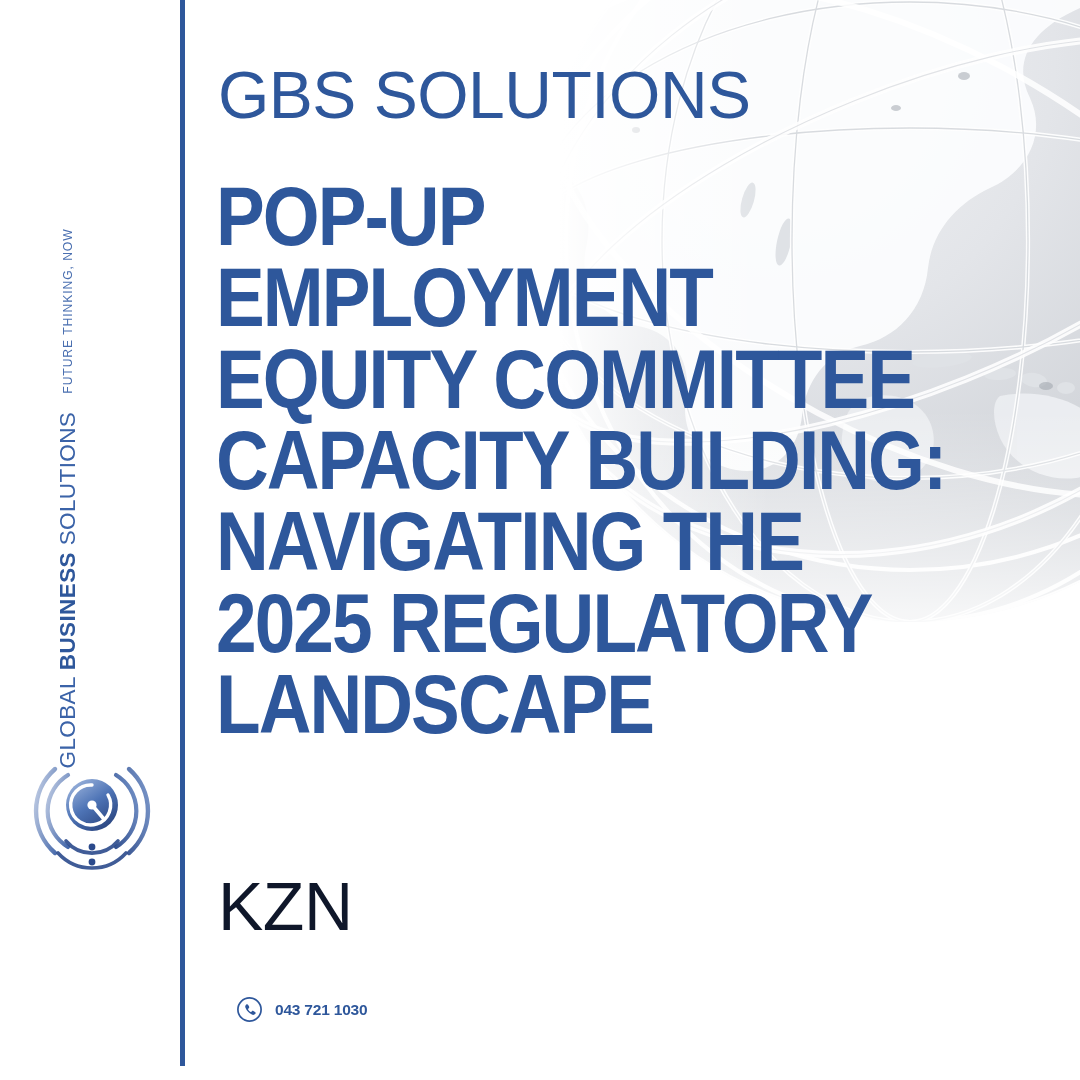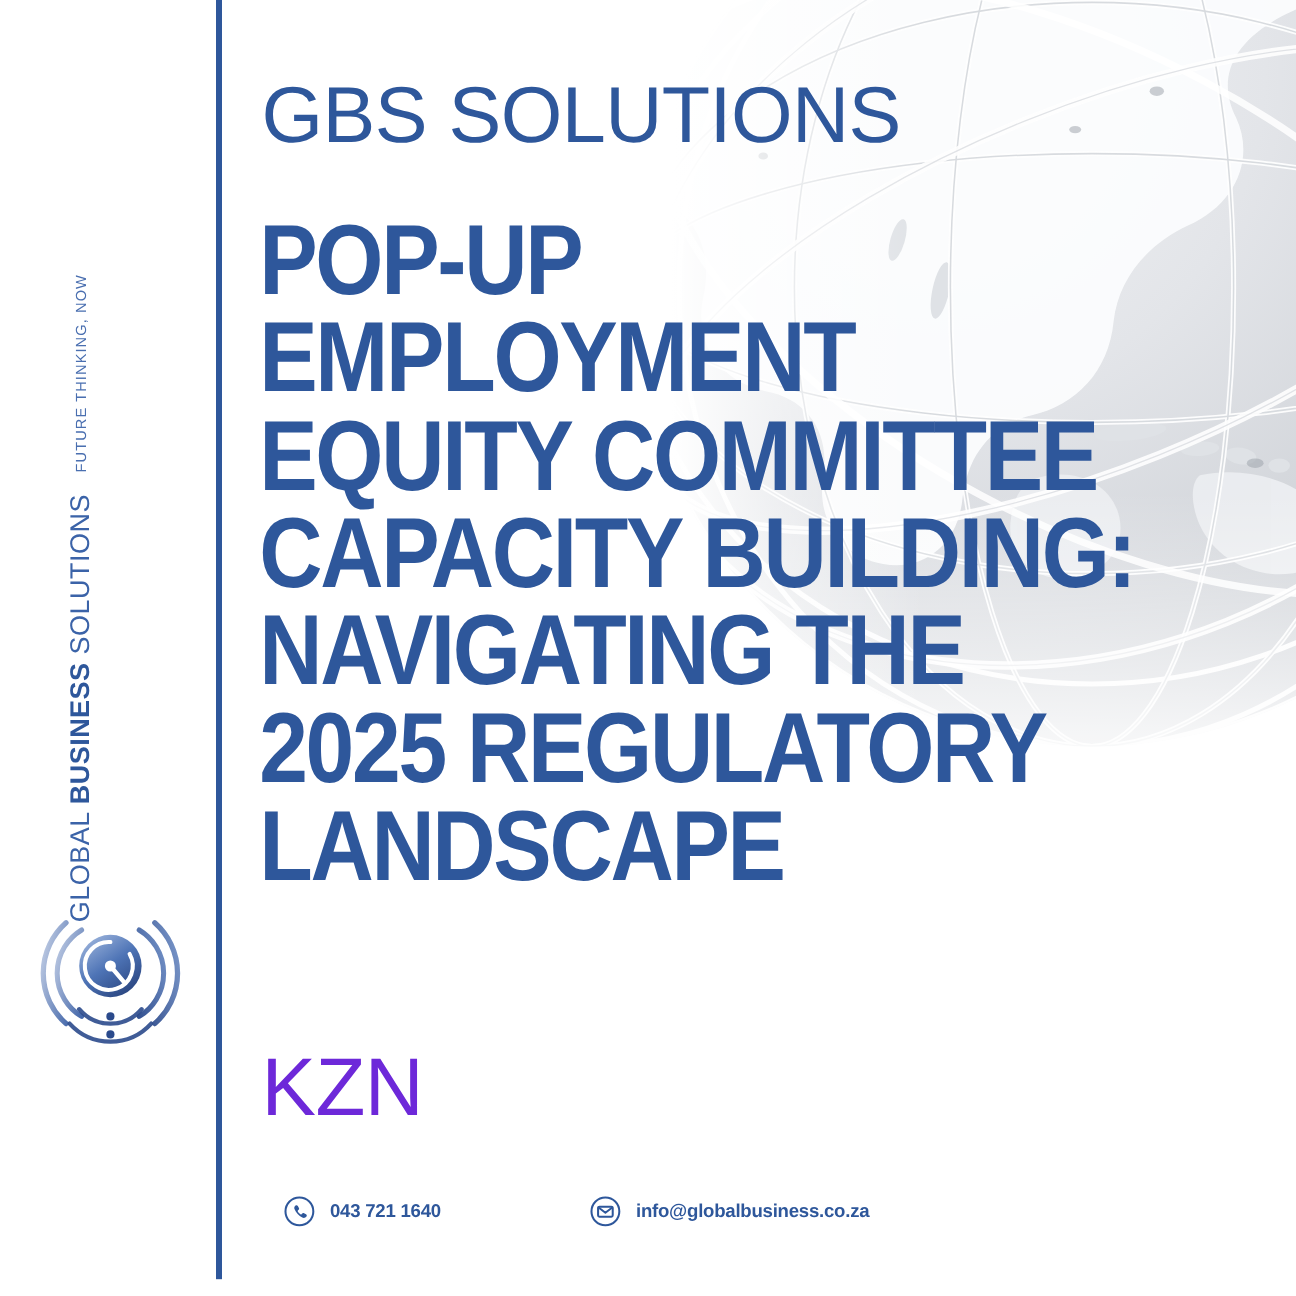--- a/index.html
+++ b/index.html
@@ -107,21 +107,21 @@
     transform-origin:left center;
     white-space:nowrap;
   }
 
   .subline{
     position:absolute;
     left:2px; top:872px;
     font-size:68px;
     line-height:1;
     font-weight:400;
-    color:#6d28d9;
+    color:#0f172a;
     letter-spacing:-0.5px;
   }
 
   
   .footer{
     position:absolute;
     left:236px; top:996px;
     display:flex;
     align-items:center;
     gap:0px;
@@ -317,26 +317,16 @@
   <div class="contact phone">
     <span class="ic">
       <svg viewBox="0 0 27 27" xmlns="http://www.w3.org/2000/svg">
         <circle cx="13.5" cy="13.5" r="11.6" fill="none" stroke="#2E579B" stroke-width="1.7"></circle>
         <path d="M10.3,8.6 c0.7,-0.5 1.5,-0.3 1.9,0.4 l0.9,1.6 c0.3,0.6 0.2,1.2 -0.3,1.6 l-0.6,0.5
                  c-0.2,0.2 -0.2,0.4 -0.1,0.7 c0.5,1.1 1.4,2 2.5,2.6 c0.3,0.1 0.5,0.1 0.7,-0.1
                  l0.5,-0.6 c0.4,-0.5 1.1,-0.6 1.6,-0.3 l1.6,0.9 c0.7,0.4 0.9,1.3 0.4,1.9
                  c-0.8,1.1 -2.3,1.4 -3.5,0.8 c-2.9,-1.4 -5.2,-3.8 -6.4,-6.8 C8.9,10.8 9.3,9.3 10.3,8.6 Z" fill="#2E579B"></path>
       </svg>
     </span>
-    <span class="tx">043 721 1640</span>
+    <span class="tx">043 721 1030</span>
   </div>
 
-  <div class="contact email">
-    <span class="ic">
-      <svg viewBox="0 0 27 27" xmlns="http://www.w3.org/2000/svg">
-        <circle cx="13.5" cy="13.5" r="11.6" fill="none" stroke="#2E579B" stroke-width="1.7"></circle>
-        <rect x="7.4" y="9.6" width="12.2" height="8.3" rx="1.1" fill="none" stroke="#2E579B" stroke-width="1.7"></rect>
-        <path d="M7.8,10.3 L13.5,14.6 L19.2,10.3" fill="none" stroke="#2E579B" stroke-width="1.7" stroke-linecap="round" stroke-linejoin="round"></path>
-      </svg>
-    </span>
-    <span class="tx">info@globalbusiness.co.za</span>
-  </div>
 </div>
 
 </body></html>

